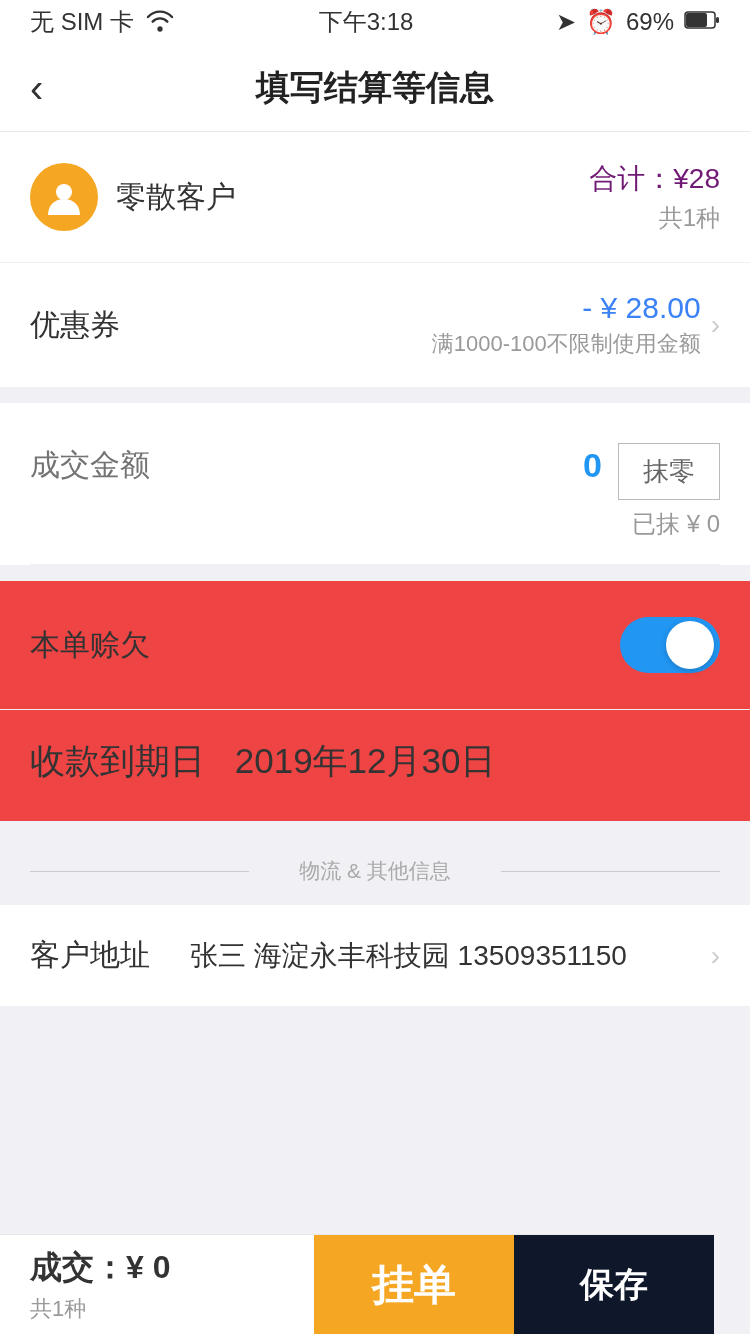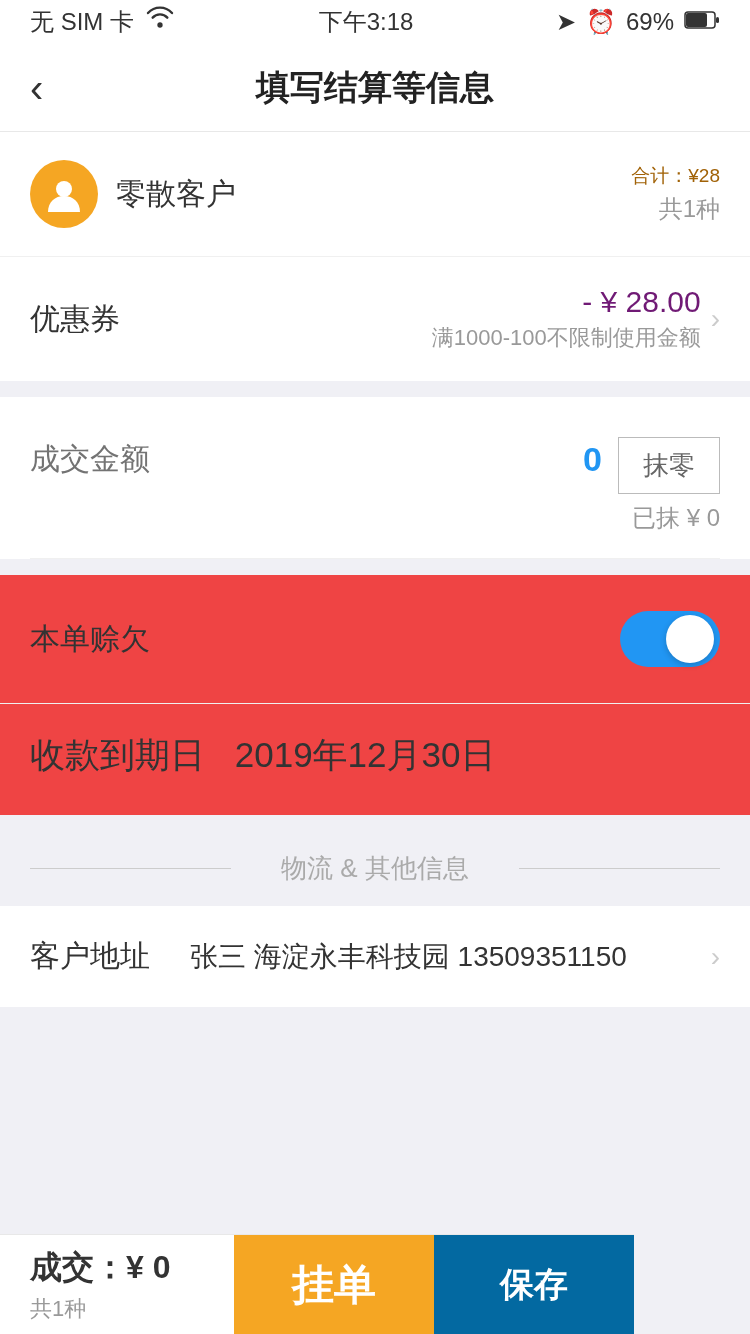--- a/index.html
+++ b/index.html
@@ -17,21 +17,21 @@
     .status-bar {
       display: flex;
       align-items: center;
       justify-content: space-between;
       padding: 0 30px;
       height: 44px;
       background: #fff;
       font-size: 24px;
       font-weight: 500;
     }
-    .status-left { display: flex; align-items: flex-start; gap: 10px; }
+    .status-left { display: flex; align-items: flex-end; gap: 10px; }
     .status-right { display: flex; align-items: center; gap: 10px; }
 
     
     .nav-bar {
       display: flex;
       align-items: center;
       justify-content: center;
       height: 88px;
       background: #fff;
       border-bottom: 1px solid #e8e8e8;
@@ -68,34 +68,34 @@
     .customer-left { display: flex; align-items: center; gap: 18px; }
     .customer-avatar {
       width: 68px; height: 68px;
       background: #f5a623;
       border-radius: 50%;
       display: flex; align-items: center; justify-content: center;
     }
     .customer-avatar svg { width: 40px; height: 40px; fill: #fff; }
     .customer-name { font-size: 30px; color: #333; }
     .customer-total { text-align: right; }
-    .total-amount { font-size: 19px; color: #a16207; }
+    .total-amount { font-size: 28px; color: #701a75; }
     .total-count { font-size: 24px; color: #999; margin-top: 4px; }
 
     
     .coupon-row {
       display: flex;
       align-items: center;
       justify-content: space-between;
       padding: 28px 30px;
       border-top: 1px solid #f0f0f0;
     }
     .coupon-label { font-size: 30px; color: #333; }
     .coupon-right { text-align: right; }
-    .coupon-discount { font-size: 30px; color: #701a75; font-weight: 500; }
+    .coupon-discount { font-size: 30px; color: #3b82f6; font-weight: 500; }
     .coupon-desc { font-size: 22px; color: #999; margin-top: 4px; }
     .row-chevron { color: #ccc; font-size: 28px; margin-left: 10px; }
 
     
     .middle-section {
       background: #fff;
       margin-bottom: 16px;
     }
     .deal-row {
       display: flex;
@@ -184,42 +184,42 @@
     .logistics-sep {
       background: #f0f0f5;
       padding: 20px 0;
       text-align: center;
       display: flex;
       align-items: center;
       justify-content: center;
       gap: 20px;
     }
     .sep-line { flex: 1; height: 1px; background: #ccc; margin: 0 30px; }
-    .sep-text { font-size: 26px; color: #aaa; white-space: nowrap; }
+    .sep-text { font-size: 21px; color: #aaa; white-space: nowrap; }
 
     
     .address-section { background: #fff; margin-bottom: 16px; }
     .address-row {
       display: flex;
       align-items: center;
       padding: 30px 30px;
     }
     .address-label { font-size: 30px; color: #333; min-width: 160px; }
     .address-value { font-size: 28px; color: #333; flex: 1; }
     .address-chevron { color: #ccc; font-size: 28px; margin-left: 10px; }
 
     
     .empty-space { background: #f0f0f5; flex: 1; min-height: 200px; }
 
     
     .bottom-bar {
       position: fixed;
       bottom: 0;
       left: 0;
-      width: 634px;
+      width: 714px;
       height: 100px;
       display: flex;
       align-items: center;
       background: #fff;
       border-top: 1px solid #e8e8e8;
     }
     .bottom-summary {
       flex: 1;
       padding: 0 30px;
     }
@@ -235,21 +235,21 @@
       font-weight: 600;
       display: flex;
       align-items: center;
       justify-content: center;
       cursor: pointer;
       border: none;
     }
     .btn-save {
       width: 200px;
       height: 100px;
-      background: #0369a1;
+      background: #0f172a;
       color: #fff;
       font-size: 34px;
       font-weight: 600;
       display: flex;
       align-items: center;
       justify-content: center;
       cursor: pointer;
       border: none;
     }
 

